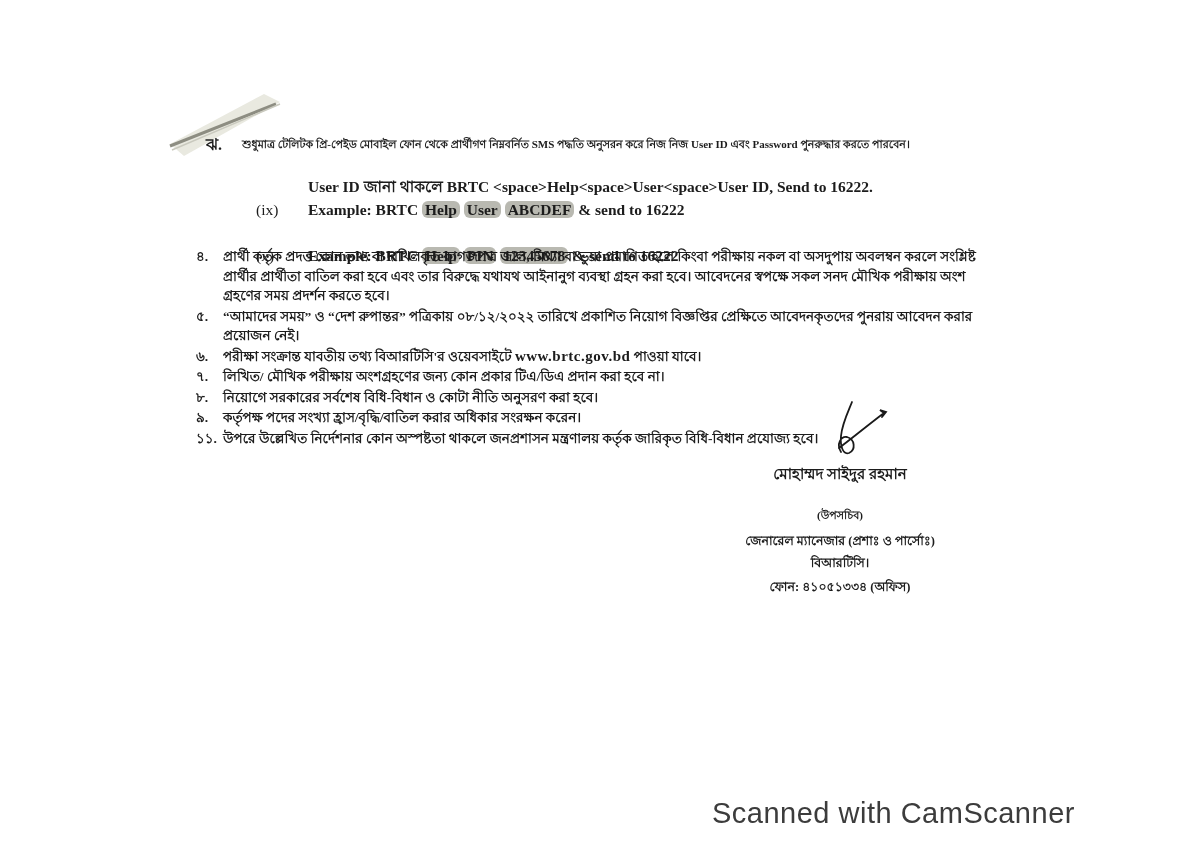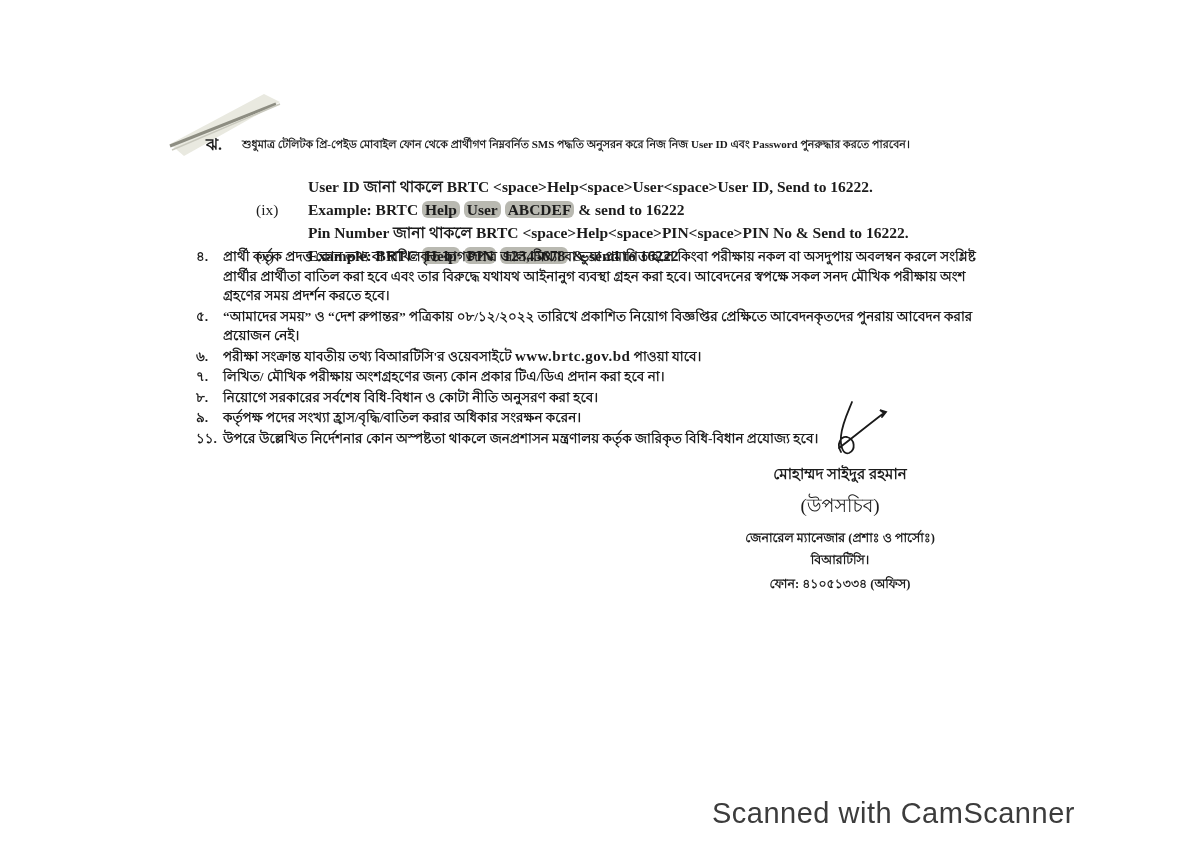--- a/index.html
+++ b/index.html
@@ -110,23 +110,23 @@
     margin: 0 55px 0 auto;
     width: 78px;
     height: 62px;
   }
   .sig-name {
     font-size: 15px;
     font-weight: 700;
     margin-top: 0px;
   }
   .sig-title {
-    font-size: 19px;
-    font-weight: 400;
-    margin-top: 4px;
+    font-size: 11px;
+    font-weight: 700;
+    margin-top: 20px;
   }
   .sig-desig {
     font-size: 12.5px;
     font-weight: 600;
     margin-top: 6px;
   }
   .sig-org {
     font-size: 12.5px;
     font-weight: 600;
     margin-top: 2px;
@@ -177,21 +177,21 @@
           <span class="hl">User</span>
           <span class="hl">ABCDEF</span>
           <span>&amp; send to 16222</span>
         </span>
       </span>
     </div>
 
     <div class="subitem">
       <span class="subitem-marker">(x)</span>
       <span class="subitem-body">
-        <span>Pin Number জানা থাকলে BRTC &lt;space&gt;Help&lt;space&gt;PIN&lt;space&gt;PIN No &amp; Send to 16222.</span><br>
+        <br>
         <span class="example-line">
           <span>Example: BRTC</span>
           <span class="hl">Help</span>
           <span class="hl">PIN</span>
           <span class="hl">12345678</span>
           <span>&amp; send to 16222</span>
         </span>
       </span>
     </div>
 

